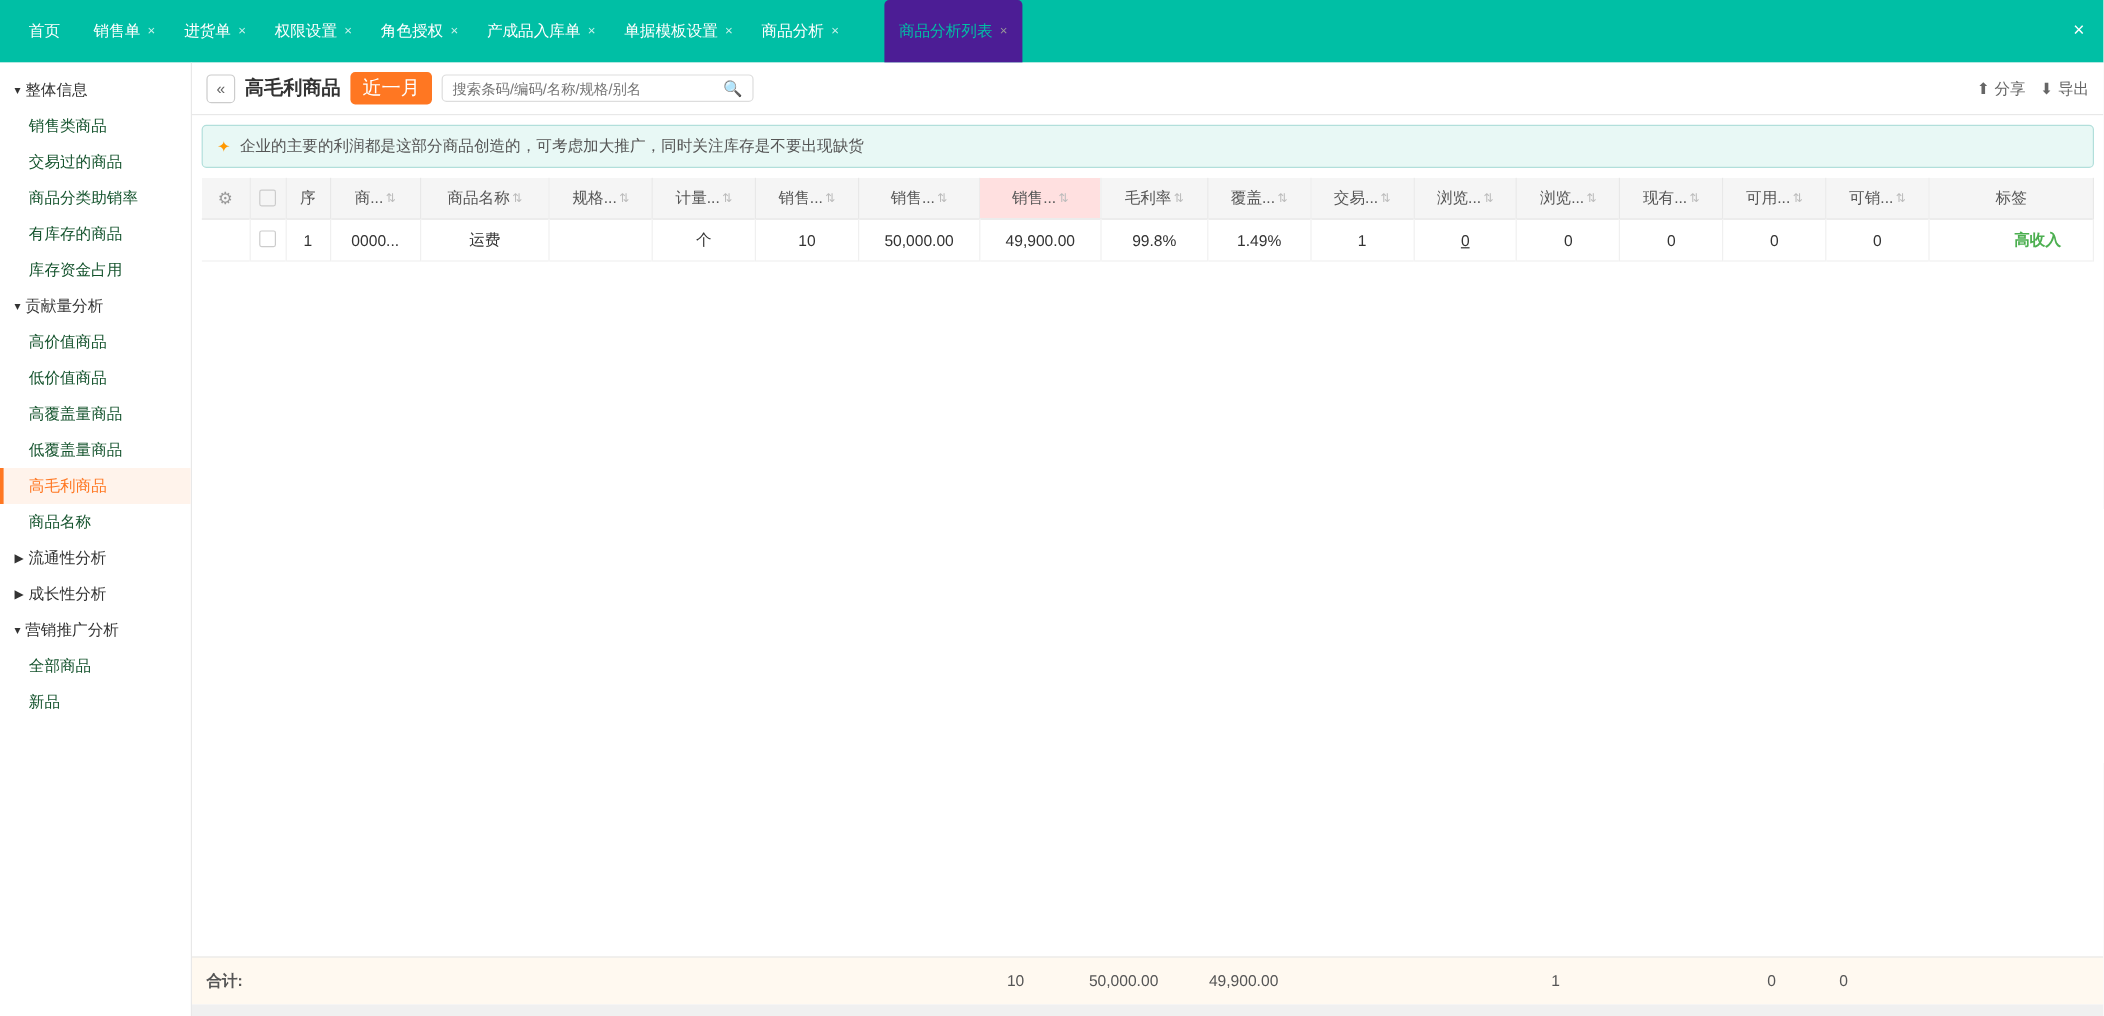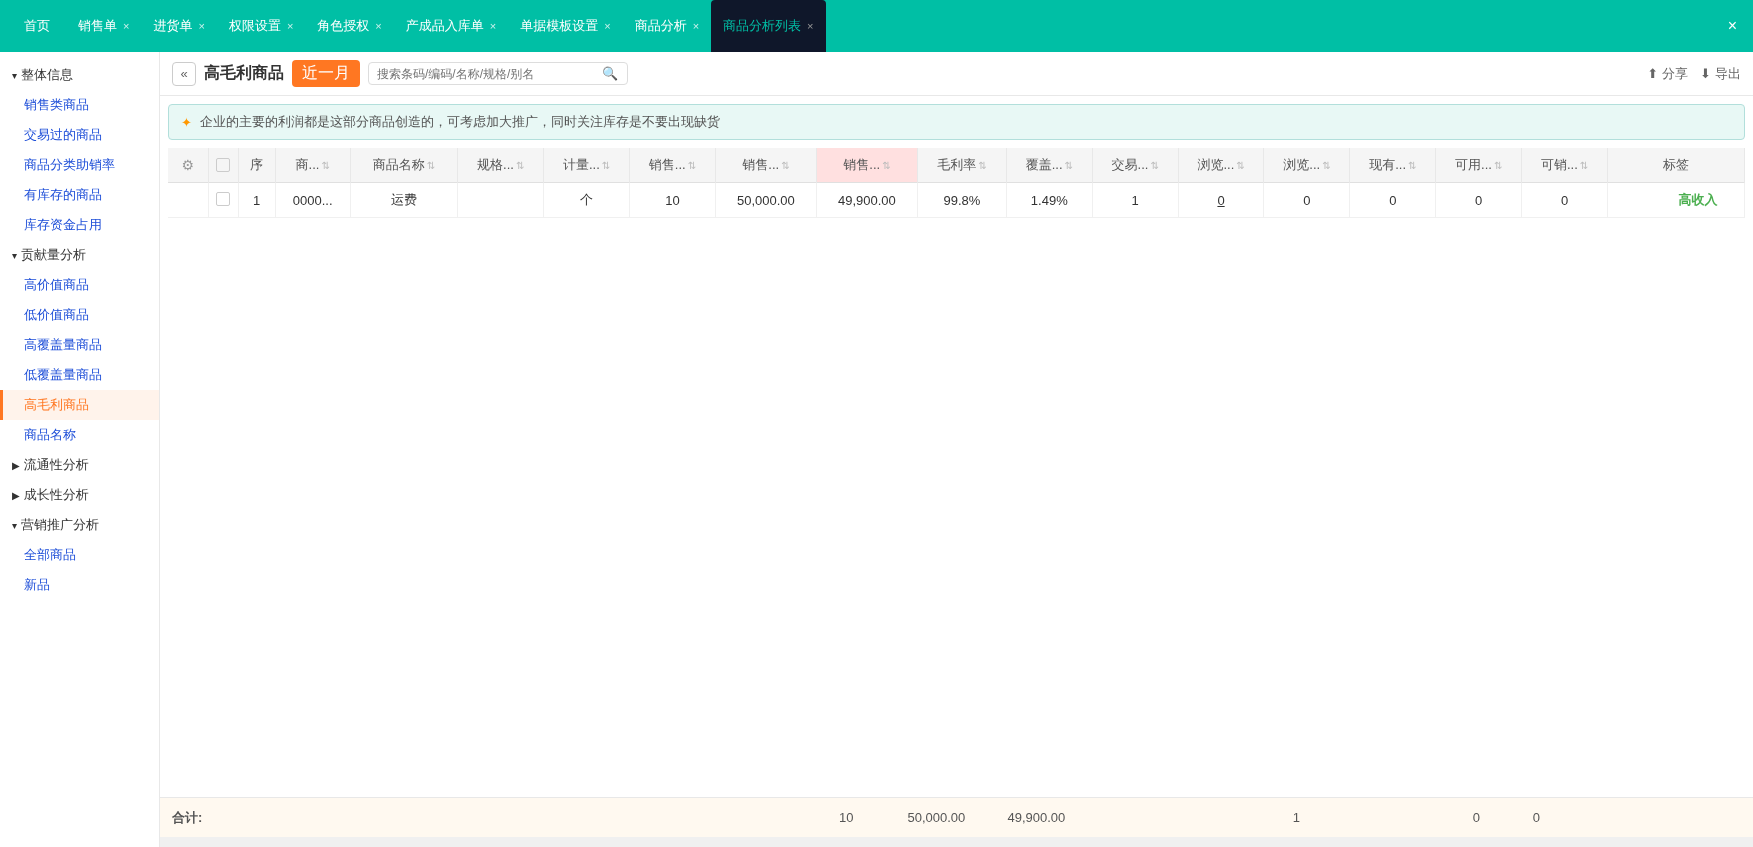--- a/index.html
+++ b/index.html
@@ -19,23 +19,24 @@
       align-items: center;
       padding: 0 12px;
       height: 100%;
       color: #fff;
       cursor: pointer;
       white-space: nowrap;
       font-size: 13px;
       gap: 4px;
     }
     .top-nav .tab.active {
-      background: #0f172a;
+      background: #4c1d95;
       color: #00bfa5;
       border-radius: 4px 4px 0 0;
+      margin-left: 26px;
     }
     .top-nav .tab .close-x {
       font-size: 11px;
       color: rgba(255,255,255,0.8);
       cursor: pointer;
       margin-left: 2px;
     }
     .top-nav .tab.active .close-x { color: #999; }
     .top-nav .tab-home { padding: 0 16px; }
     .top-nav .nav-close {
@@ -66,21 +67,21 @@
       display: flex;
       align-items: center;
       padding: 6px 12px;
       color: #333;
       font-size: 13px;
       cursor: pointer;
     }
     .sidebar-group-header .arrow { margin-right: 4px; font-size: 10px; }
     .sidebar-item {
       padding: 6px 12px 6px 24px;
-      color: #1d4ed8;
+      color: #14532d;
       cursor: pointer;
       font-size: 13px;
       white-space: nowrap;
     }
     .sidebar-item.active {
       background: #fff3eb;
       color: #ff7722;
       border-left: 3px solid #ff7722;
       padding-left: 21px;
     }

